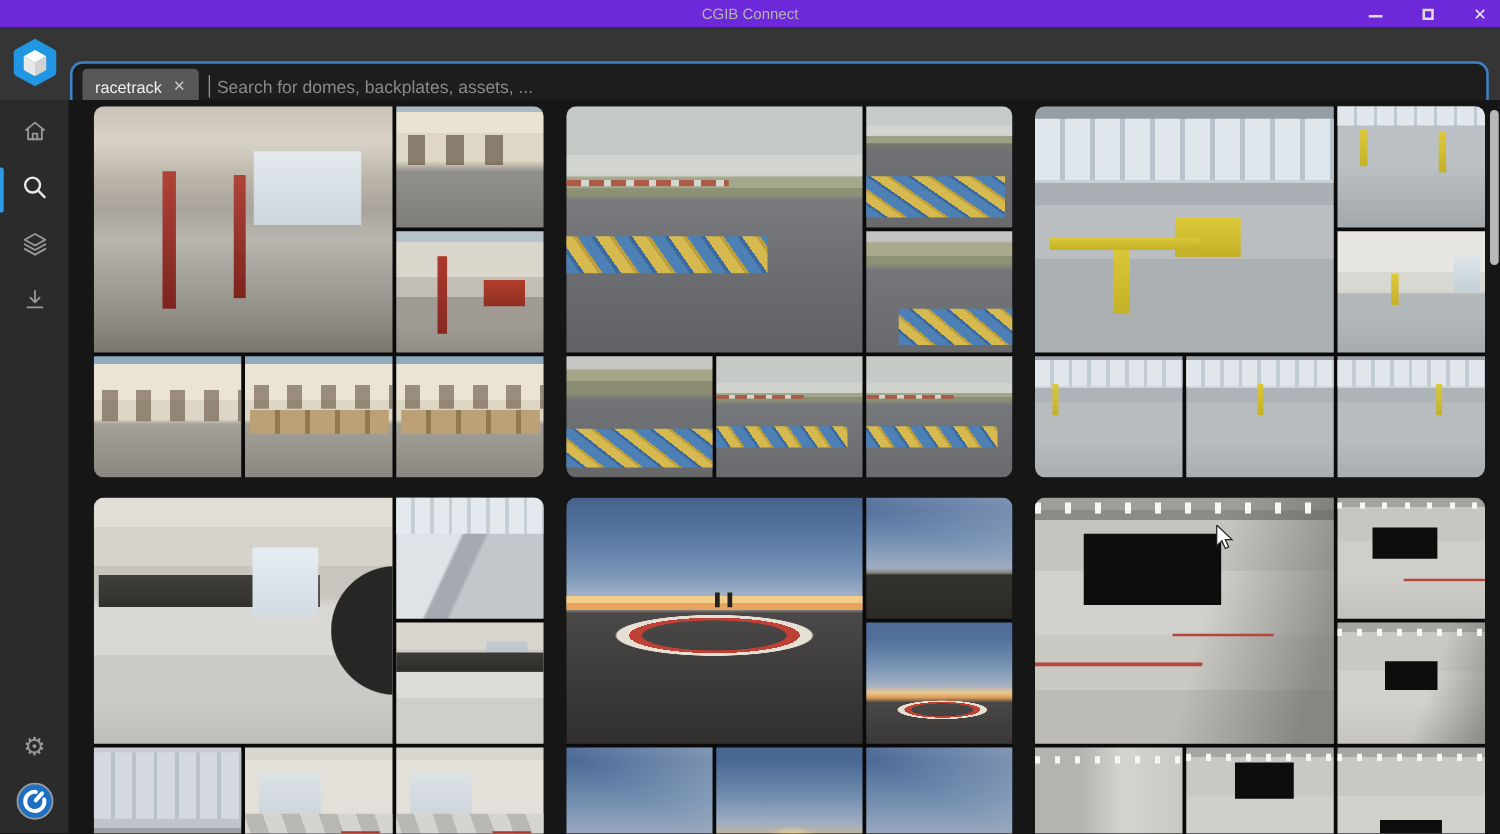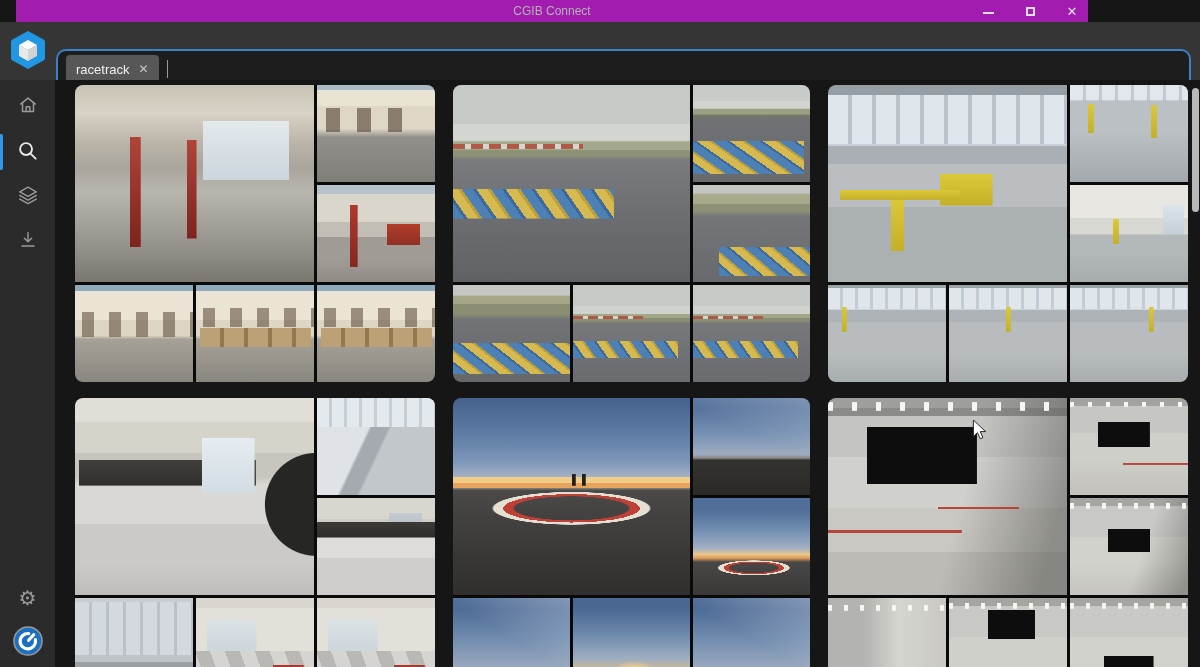--- a/index.html
+++ b/index.html
@@ -1,20 +1,20 @@
 <!DOCTYPE html>
 <html><head>
 <meta charset="utf-8">
 <style>
   html,body{margin:0;padding:0;background:#000;}
   *{box-sizing:border-box;font-family:"Liberation Sans",sans-serif;}
   .app{position:relative;width:1200px;height:667px;background:#161616;overflow:hidden;}
 
   
-  .titlebar{position:absolute;left:16px;top:0;width:1072px;height:22px;background:#a21caf;}
+  .titlebar{position:absolute;left:0;top:0;width:1200px;height:22px;background:#6d28d9;}
   .wintitle{position:absolute;left:0;right:0;top:0;height:22px;line-height:22px;text-align:center;
     font-size:12px;color:#b4b4b4;}
   .controls{position:absolute;right:8px;top:0;height:22px;display:flex;align-items:center;gap:26px;}
   .ctrl{background:none;border:none;padding:0;width:16px;height:18px;display:flex;align-items:center;
     justify-content:center;color:#e3e3e3;font-size:13px;cursor:default;}
   .minbar{width:11px;height:2px;background:#dedede;margin-top:4px;}
   .maxbox{width:9px;height:9px;border:2px solid #dedede;}
 
   
   .header{position:absolute;left:0;top:22px;width:1200px;height:58px;background:#353535;}
@@ -220,20 +220,21 @@
         <polygon points="10,15 19,20 19,31 10,26" fill="#e9e9e9"></polygon>
         <polygon points="28,15 19,20 19,31 28,26" fill="#d2d2d2"></polygon>
       </svg>
     </div>
     <div class="searchbox">
       <div class="chip">
         <span class="lbl">racetrack</span>
         <span class="chipx">✕</span>
       </div>
       <span class="caret"></span>
+      <input class="searchinput" placeholder="Search for domes, backplates, assets, ..." style="">
     </div>
   </div>
 
   <div class="sidebar">
     <div class="indicator"></div>
     <div class="navicon">
       <span>
         <svg viewBox="0 0 24 24" width="22" height="22">
             <path d="M4 11 L12 4.5 L20 11"></path>
             <path d="M6 9.8 V19 H18 V9.8"></path>

